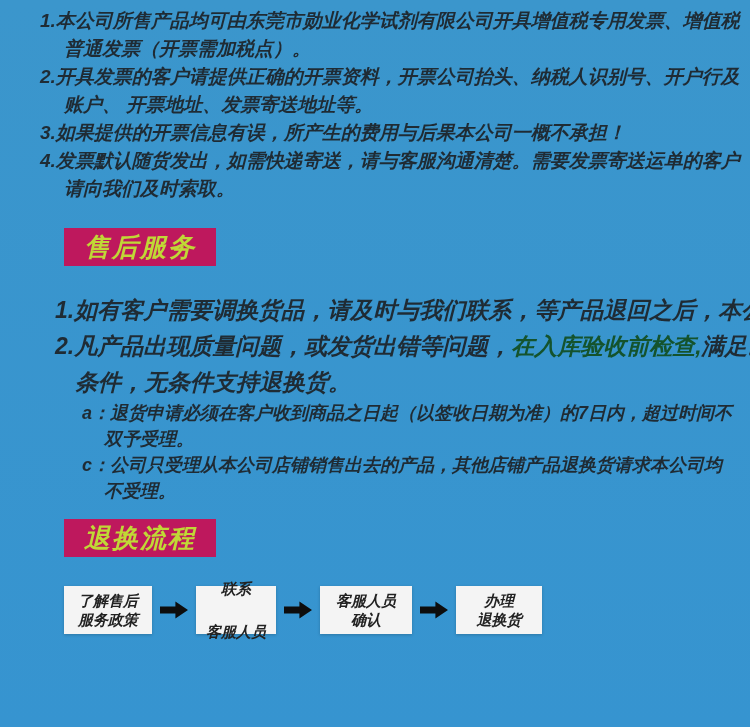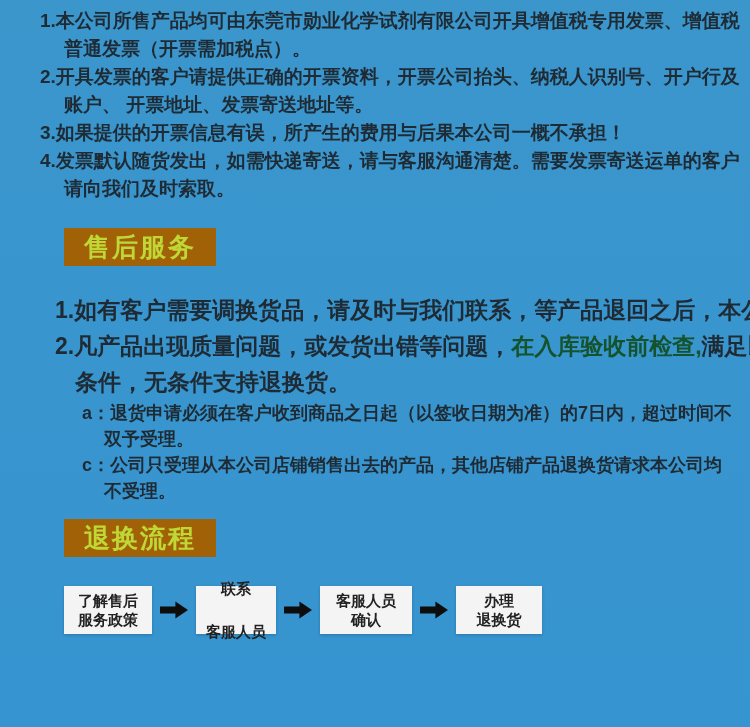--- a/index.html
+++ b/index.html
@@ -4,31 +4,31 @@
 <style>
   * { margin:0; padding:0; box-sizing:border-box; }
   html,body { width:750px; height:727px; }
   body {
     font-family:"Liberation Sans", sans-serif;
     font-weight:700;
     background:linear-gradient(180deg,#3b96cc 0%,#3694d0 100%);
     color:#1f2b34;
     overflow:hidden;
   }
-  .page { position:relative; width:750px; height:616px; }
+  .page { position:relative; width:750px; height:616px;font-style:italic; }
 
   
   .invoice { padding-top:7px; margin-left:40px; }
   .ln { font-size:19px; line-height:28px; white-space:nowrap; }
   .ln.cont { margin-left:24px; }
 
   
   .hdr {
     width:152px; height:38px;
-    background:#a16207;
+    background:#be185d;
     color:#c0d836;
     font-size:26px;
     letter-spacing:2px;
     display:flex; align-items:center; justify-content:center;text-align:center;
   }
   .hdr1 { margin:25px 0 0 64px; }
   .hdr2 { margin:15px 0 0 64px; }
 
   
   .aftersales { margin:26px 0 0 55px; }

